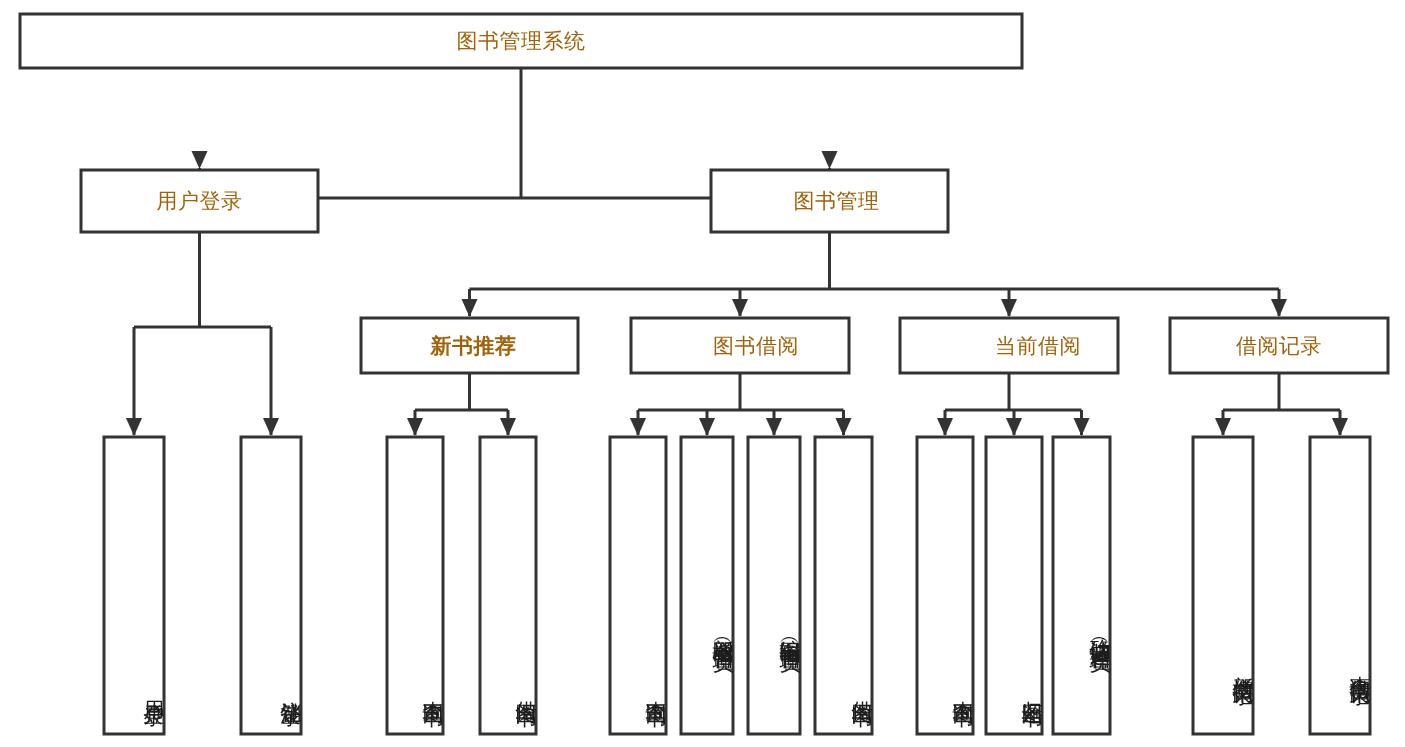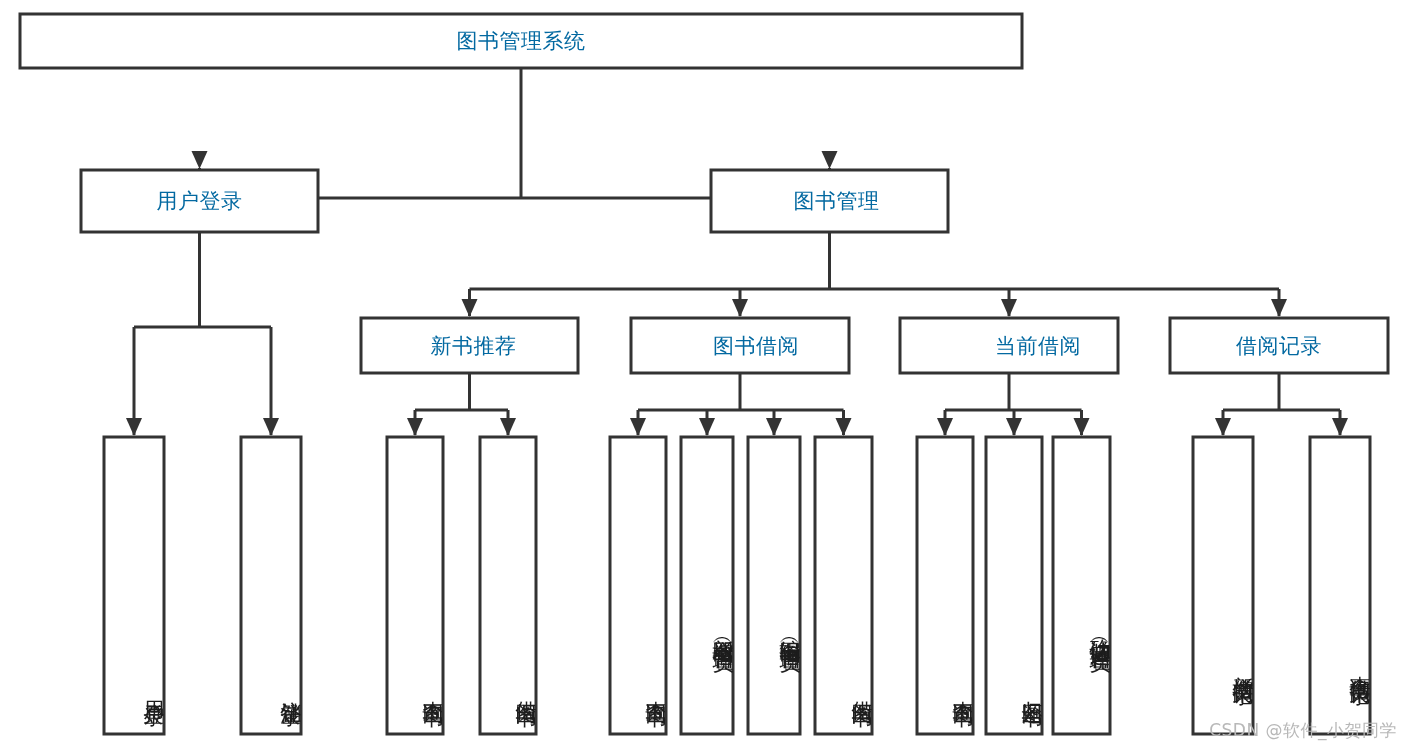--- a/index.html
+++ b/index.html
@@ -37,21 +37,21 @@
   }
   .arrow-head {
     fill: #333333;
   }
   .node-label-h {
     position: absolute;
     display: flex;
     align-items: center;
     justify-content: center;
     font-size: 21px;
-    color: #0369a1;
+    color: #a16207;
     letter-spacing: 0.5px;
     white-space: nowrap;
     pointer-events: none;
   }
   .node-label-v {
     position: absolute;
     display: flex;
     align-items: flex-start;
     justify-content: center;
     font-size: 21px;
@@ -155,33 +155,32 @@
         <rect class="node-rect" x="1053" y="437" width="57" height="297"></rect>
         <rect class="node-rect" x="1193" y="437" width="60" height="297"></rect>
         <rect class="node-rect" x="1310" y="437" width="60" height="297"></rect>
       </g>
   </svg>
 
   <div id="labels-layer">
       <div class="node-label-h" style="left: 20px; top: 14px; width: 1002px; height: 54px;">图书管理系统</div>
       <div class="node-label-h" style="left: 81px; top: 170px; width: 237px; height: 62px;">用户登录</div>
       <div class="node-label-h" style="left: 711px; top: 170px; width: 251px; height: 62px;">图书管理</div>
-      <div class="node-label-h" style="left: 361px; top: 318px; width: 225px; height: 55px;">新书推荐</div>
+      <div class="node-label-h" style="left: 361px; top: 318px; width: 225px; height: 55px; font-weight: bold;">新书推荐</div>
       <div class="node-label-h" style="left: 631px; top: 318px; width: 218px; height: 55px; padding-left: 16px;">图书借阅</div>
       <div class="node-label-h" style="left: 900px; top: 318px; width: 226px; height: 55px; margin-left: 25px;">当前借阅</div>
       <div class="node-label-h" style="left: 1170px; top: 318px; width: 218px; height: 55px;">借阅记录</div>
       <div class="node-label-v" style="left: 104px; top: 437px; width: 60px; height: 297px; padding-top: 102.5px;">用户登录</div>
       <div class="node-label-v" style="left: 241px; top: 437px; width: 60px; height: 297px; padding-top: 102.5px;">注销登录</div>
       <div class="node-label-v" style="left: 387px; top: 437px; width: 56px; height: 297px; padding-top: 102.5px;">查询图书</div>
       <div class="node-label-v" style="left: 480px; top: 437px; width: 56px; height: 297px; padding-top: 102.5px;">借阅图书</div>
       <div class="node-label-v" style="left: 610px; top: 437px; width: 56px; height: 297px; padding-top: 102.5px;">查询图书</div>
       <div class="node-label-v" style="left: 681px; top: 437px; width: 52px; height: 297px; padding-top: 45px;">新增图书（管理员）</div>
       <div class="node-label-v" style="left: 748px; top: 437px; width: 52px; height: 297px; padding-top: 45px;">编辑图书（管理员）</div>
       <div class="node-label-v" style="left: 815px; top: 437px; width: 57px; height: 297px; padding-top: 102.5px;">借阅图书</div>
       <div class="node-label-v" style="left: 917px; top: 437px; width: 56px; height: 297px; padding-top: 102.5px;">查询图书</div>
       <div class="node-label-v" style="left: 986px; top: 437px; width: 56px; height: 297px; padding-top: 102.5px;">归还图书</div>
       <div class="node-label-v" style="left: 1053px; top: 437px; width: 57px; height: 297px; padding-top: 45px;">确认归还（管理员）</div>
       <div class="node-label-v" style="left: 1193px; top: 437px; width: 60px; height: 297px; padding-top: 79.5px;">新增借阅记录</div>
       <div class="node-label-v" style="left: 1310px; top: 437px; width: 60px; height: 297px; padding-top: 79.5px;">查询借阅记录</div>
     </div>
 
-  <div class="watermark">CSDN @软件_小贺同学</div>
 </div>
 
 </body></html>

